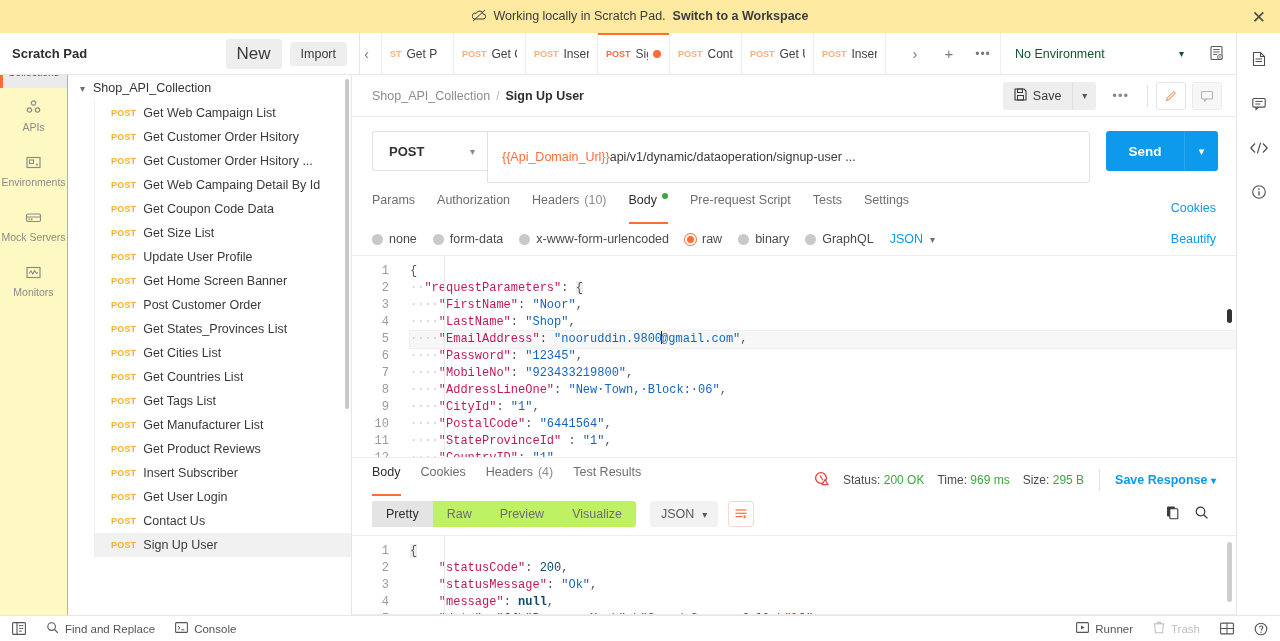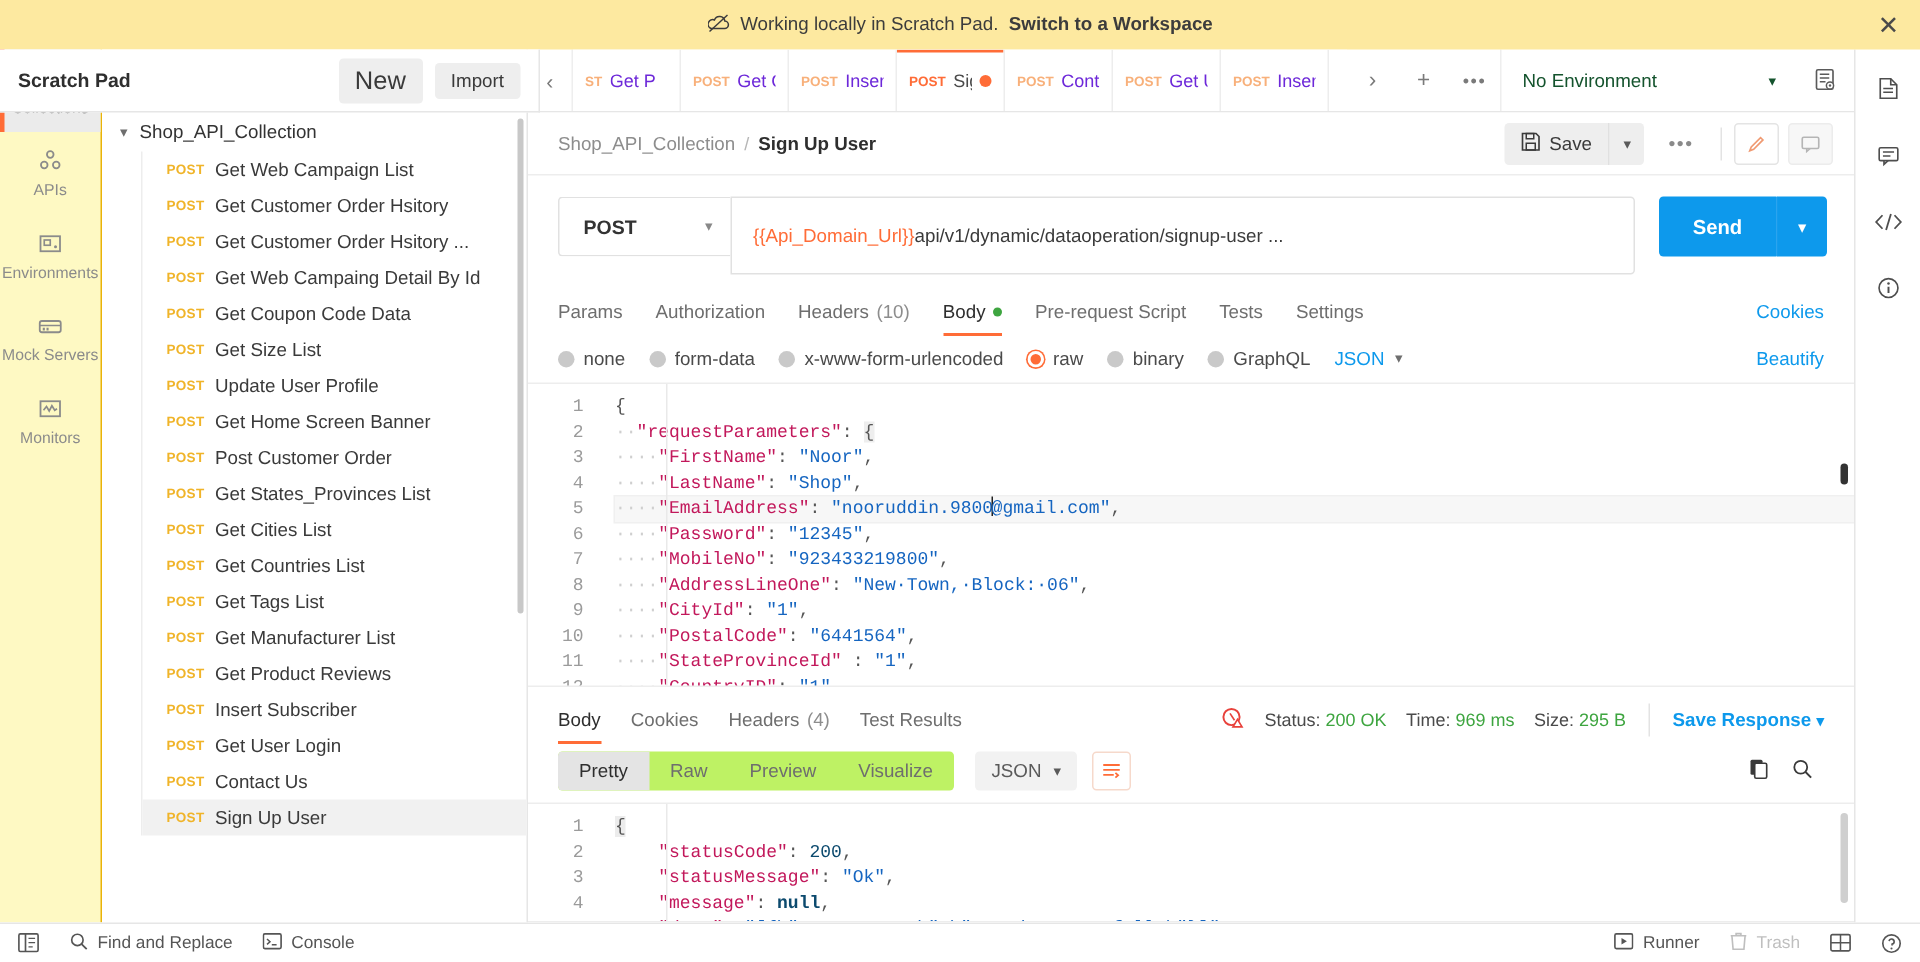--- a/index.html
+++ b/index.html
@@ -93,21 +93,21 @@
     color: #7a7a7a; font-size: 14px; cursor: pointer; background: #fff;
     border-right: 1px solid #eee;
   }
   .tabs-wrap { flex: 1; display: flex; overflow: hidden; }
   .tab {
     width: 72px; flex: none; display: flex; align-items: center; gap: 5px;
     padding: 0 8px; background: #fff; border-right: 1px solid #ededed;
     cursor: pointer; position: relative; overflow: hidden;
   }
   .tab .m { font-size: 9px; font-weight: bold; color: #f8b07a; flex: none; }
-  .tab .t { font-size: 12px; color: #6d28d9; white-space: nowrap; overflow: hidden; }
+  .tab .t { font-size: 12px; color: #404040; white-space: nowrap; overflow: hidden; }
   .tab.active { background: #fff; }
   .tab.active::before {
     content: ''; position: absolute; left: 0; right: 0; top: 0; height: 2px;
     background: #ff6c37;
   }
   .tab.active .m { color: #ff6c37; }
   .tab.active .t { color: #4a4a4a; }
   .dot-unsaved {
     width: 8px; height: 8px; border-radius: 50%; background: #ff6c37; flex: none;
   }
@@ -181,21 +181,21 @@
     border-left: 1px solid #2ba4ee;
   }
 
   
   .reqtabs {
     display: flex; align-items: center; gap: 22px; padding: 0 20px;
     flex: none; height: 30px;
   }
   .rt {
     font-size: 12.5px; color: #6e6e6e; cursor: pointer; position: relative;
-    height: 30px; display: flex; align-items: center; gap: 5px;
+    height: 30px; display: flex; gap: 5px;
   }
   .rt.active { color: #2e2e2e; }
   .rt.active::after {
     content: ''; position: absolute; left: 0; right: 0; bottom: -1px; height: 2px;
     background: #ff6c37;
   }
   .rt .cnt { color: #8d8d8d; }
   .rt .gdot { width: 6px; height: 6px; border-radius: 50%; background: #3ea540; }
   .rt-sp { flex: 1; }
   .link { color: #0d99ec; font-size: 12.5px; cursor: pointer; }

